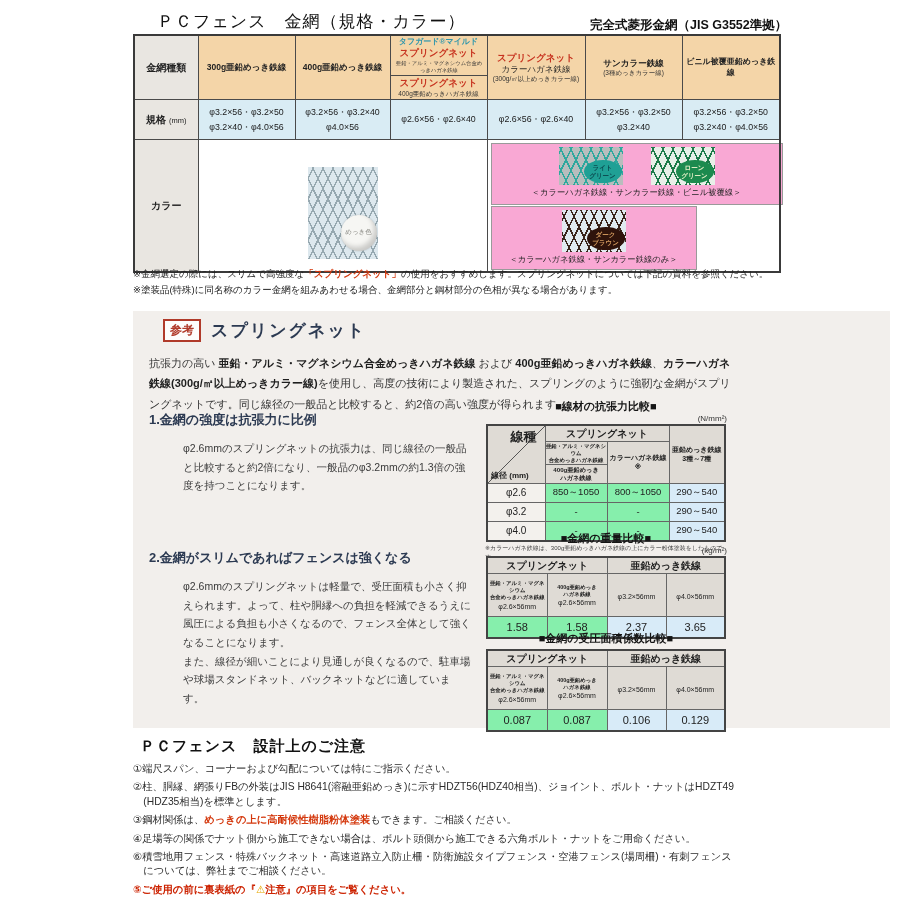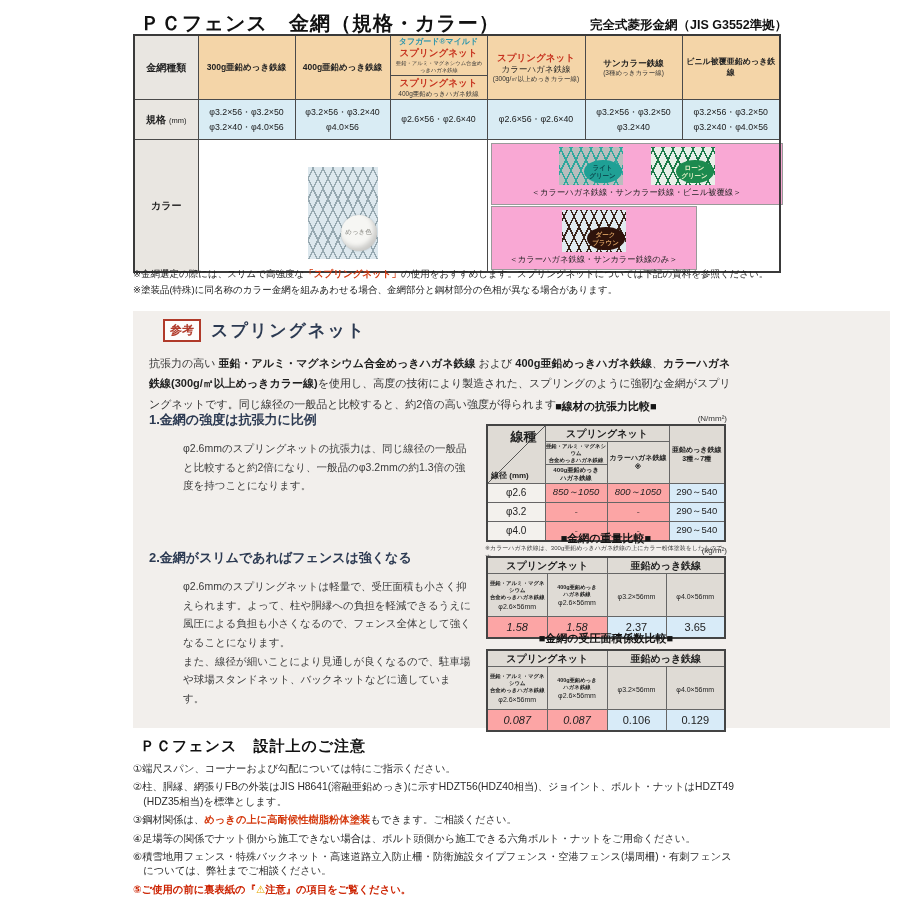--- a/index.html
+++ b/index.html
@@ -1,20 +1,20 @@
 <!DOCTYPE html>
 <html><head>
 <meta charset="utf-8">
 <style>
   html,body { margin:0; padding:0; background:#ffffff; }
   body { width:900px; height:900px; position:relative; overflow:hidden;
          font-family:"Liberation Sans","DejaVu Sans",sans-serif; color:#222; }
 
   
-  .page-title { position:absolute; left:140px; top:10px; font-size:20px; font-weight:bold; letter-spacing:1px; color:#111; }
+  .page-title { position:absolute; left:157px; top:10px; font-size:17px; font-weight:normal; letter-spacing:1px; color:#111; }
   .page-sub   { position:absolute; left:590px; top:17px; font-size:12.5px; font-weight:bold; color:#111; }
 
   
   .spec-table { position:absolute; left:133px; top:34px; border-collapse:collapse; table-layout:fixed; width:646px; }
   .spec-table th, .spec-table td { border:1px solid #4a4a4a; padding:1px 2px; text-align:center; vertical-align:middle; }
   .spec-table { border:2px solid #3a3a3a; }
   .spec-table .lab { background:#e9e6e1; font-size:10px; font-weight:bold; color:#222; }
   .spec-table .tan { background:#f4d5a8; font-size:8.5px; font-weight:bold; color:#222; line-height:1.3; }
   .spec-table .tan.small { font-size:8px; }
   .r-head th { height:58px; }
@@ -74,21 +74,21 @@
   
   .tblk { position:absolute; left:352px; width:242px; }
   .tA { top:88px; } .tB { top:220px; } .tC { top:320px; }
   .tbl-title { text-align:center; font-size:11px; font-weight:bold; color:#151515; }
   .tbl-unit  { text-align:right; font-size:8px; color:#333; height:10px; }
   .t3 { border-collapse:collapse; table-layout:fixed; width:238px; border:2px solid #444; background:#fff; margin-left:1px; }
   .t3 th, .t3 td { border:1px solid #666; padding:0; text-align:center; vertical-align:middle; color:#222; }
   .t3 .hd { background:#dfdbd5; font-size:10px; font-weight:bold; }
   .t3 .hs { background:#dfdbd5; font-size:7px; font-weight:bold; white-space:pre-line; line-height:1.3; }
   .t3 .lb { background:#f3f1ed; font-size:10px; font-weight:normal; }
-  .t3 .pk { background:#fca5a5; font-size:9.5px;font-style:italic; }
+  .t3 .pk { background:#86efac; font-size:9.5px; }
   .t3 .bl { background:#d8ebf8; font-size:9.5px; }
   .t3 .val { font-size:11px; }
   .subsplit div.a { border-bottom:1px solid #666; font-size:5.4px; line-height:1.25; padding:1px 0; font-weight:bold; }
   .subsplit div.b { font-size:6.2px; line-height:1.25; padding:1px 0; font-weight:bold; }
   .nm { font-size:5.4px; font-weight:bold; line-height:1.25; display:block; }
   .sp { font-size:7px; font-weight:normal; display:block; margin-top:2px; }
   .diag { background:linear-gradient(to bottom right, #dfdbd5 0%, #dfdbd5 calc(50% - .7px), #555 calc(50% - .7px), #555 calc(50% + .7px), #dfdbd5 calc(50% + .7px), #dfdbd5 100%); position:relative; }
   .diag .dt { position:absolute; top:2px; right:8px; font-size:13px; font-weight:bold; }
   .diag .db { position:absolute; bottom:2px; left:3px; font-size:8px;  font-weight:bold; }
   .tfoot { font-size:6px; color:#444; margin-top:2px; }

